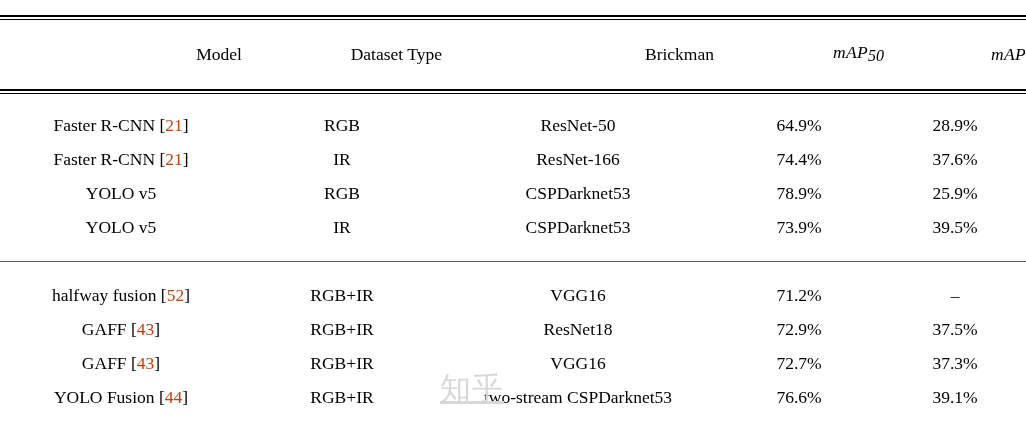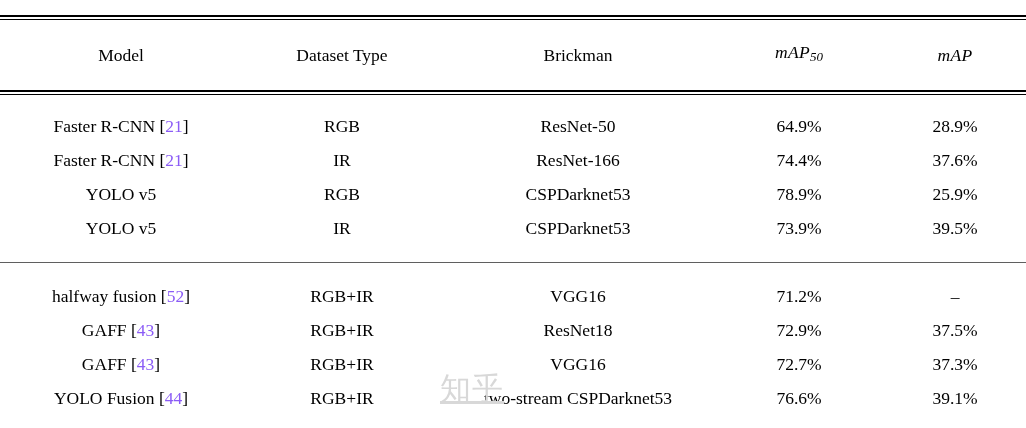--- a/index.html
+++ b/index.html
@@ -38,20 +38,21 @@
     font-weight: normal;
     padding: 0;
     height: 34px;
     line-height: 34px;
     white-space: nowrap;
   }
 
   #results-table th {
     height: 36px;
     line-height: 36px;
+    text-align: right;
   }
 
   
   .rule-top {
     height: 5px;
     padding: 0 !important;
     line-height: 0;
   }
   .rule-top > div {
     border-top: 2.4px solid #000;
@@ -74,31 +75,31 @@
     height: 4px;
     padding: 0 !important;
     line-height: 0;
   }
   .rule-mid > div {
     border-top: 1.6px solid #5f5f5f;
     height: 0px;
     font-size: 0;
   }
 
-  .cite { color: #8b5cf6; }
+  .cite { color: #c2410c; }
   .brk  { color: #000000; }
 
   .math {
     font-family: "Liberation Serif", "DejaVu Serif", serif;
     font-style: italic;
     font-size: 17.5px;
     letter-spacing: 0.3px;
   }
   .math sub {
-    font-size: 13px;
+    font-size: 16px;
     vertical-align: -3px;
     letter-spacing: 0;
   }
   .dash { font-size: 17px; }
 
   
   #watermark {
     position: absolute;
     left: 440px;
     top: 368px;

